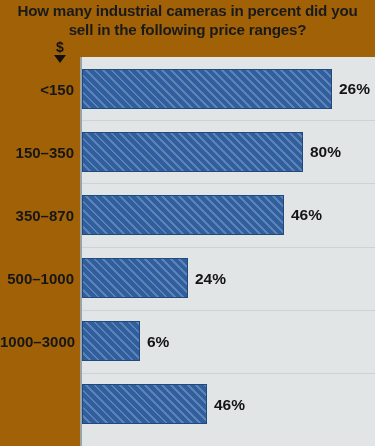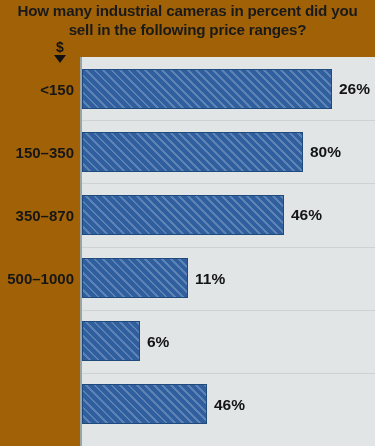--- a/index.html
+++ b/index.html
@@ -186,26 +186,27 @@
       <div class="bar" style="width:202px;"></div>
       <div class="bar-value">46%</div>
     </div>
   </div>
 
   <div class="chart-row" style="top:246.5px;">
     <div class="row-separator"></div>
     <div class="row-label">500–1000</div>
     <div class="bar-wrap">
       <div class="bar" style="width:106px;"></div>
-      <div class="bar-value">11%</div>
+      <div class="bar-value">24%</div>
     </div>
   </div>
 
   <div class="chart-row" style="top:309.67px;">
     <div class="row-separator"></div>
+    <div class="row-label">1000–3000</div>
     <div class="bar-wrap">
       <div class="bar" style="width:58px;"></div>
       <div class="bar-value">6%</div>
     </div>
   </div>
 
   <div class="chart-row" style="top:372.83px;">
     <div class="row-separator"></div>
     <div class="bar-wrap">
       <div class="bar" style="width:125px;"></div>

